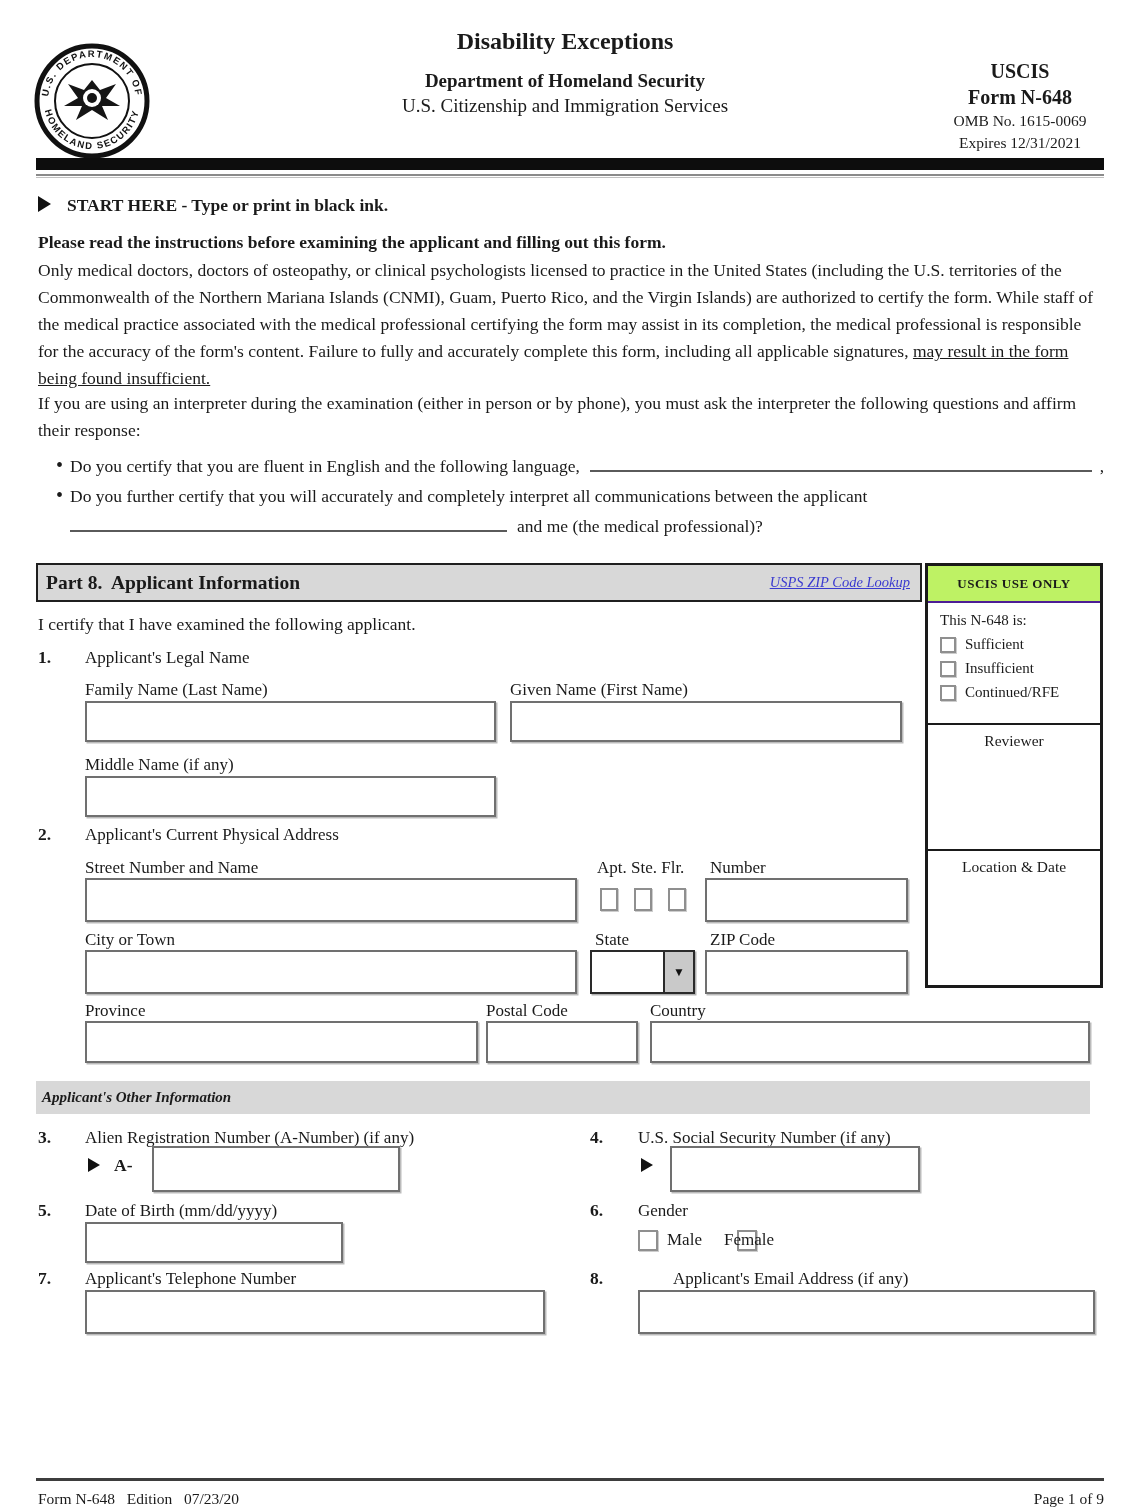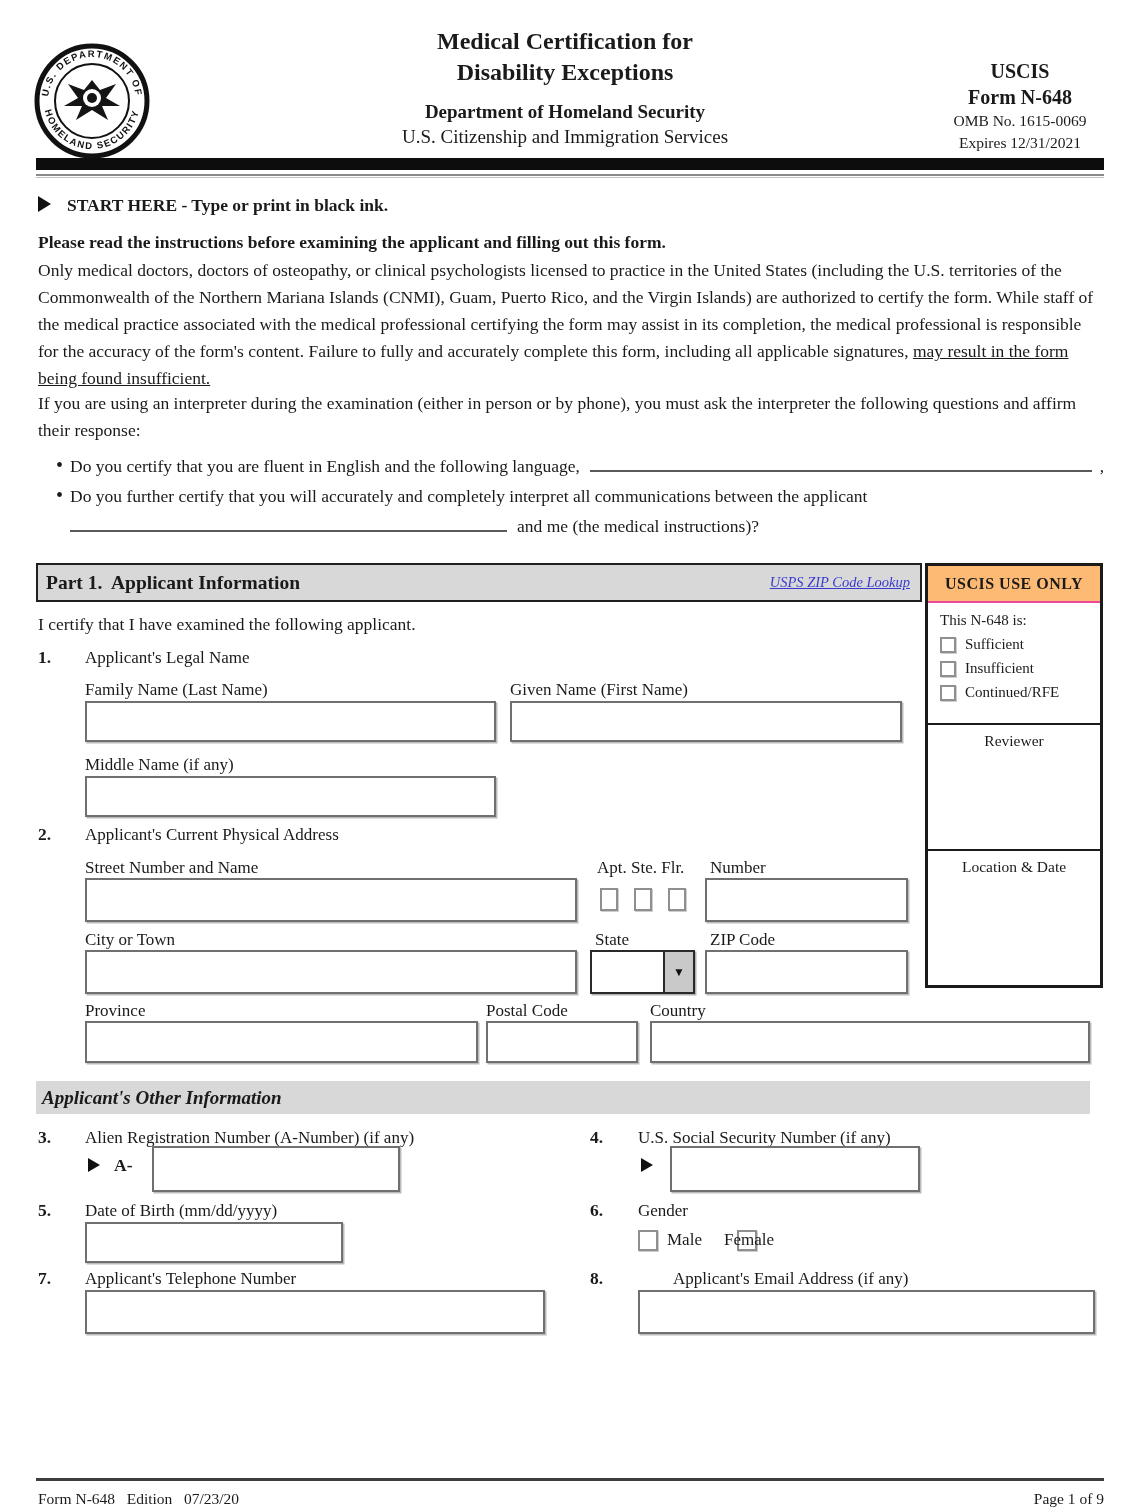--- a/index.html
+++ b/index.html
@@ -42,28 +42,28 @@
   .blank.grow { flex: 1 1 auto; margin: 0 8px 0 10px; }
 
   
   .part-bar {
     background: #d8d8d8; border: 2px solid #1f1f1f;
     display: flex; align-items: center; justify-content: space-between;
     padding: 0 10px 0 8px;
   }
   .part-title { font-size: 19.5px; font-weight: bold; }
   .zip-link { font-size: 14.5px; font-style: italic; text-decoration: underline; cursor: pointer; }
-  .sub-bar { background: #d8d8d8; font-size: 19px; font-weight: bold; font-style: italic; display: flex; align-items: center; padding-left: 6px; }
+  .sub-bar { background: #d8d8d8; font-size: 15px; font-weight: bold; font-style: italic; display: flex; align-items: center; padding-left: 6px; }
 
   
   .uscis-box { border: 3px solid #1a1a1a; background: #fff; }
   .uscis-head {
-    background: #fdba74; border-bottom: 2px solid #ec4899; height: 37px;
+    background: #bef264; border-bottom: 2px solid #4c1d95; height: 37px;
     display: flex; align-items: center; justify-content: center;
-    font-size: 16px; font-weight: bold; letter-spacing: 0.5px;
+    font-size: 13px; font-weight: bold; letter-spacing: 0.5px;
   }
   .uscis-sec { border-bottom: 2px solid #1a1a1a; }
   .uscis-sub { font-size: 15px; margin: 9px 0 7px 12px; }
   .chk-row { display: flex; align-items: center; margin: 0 0 7px 12px; text-align: center; }
   .chk-row .lbl { font-size: 15px; margin-left: 9px; }
   .sec-lbl { font-size: 15.5px; text-align: center; padding-top: 7px; }
 
   
   .lab { font-size: 17px; }
   .num { font-size: 17.5px; font-weight: bold; }
@@ -121,21 +121,20 @@
 
       <g>
         <path d="M58 38 L66 48 L82 42 L72 56 L86 64 L68 64 L74 78 L58 68 L42 78 L48 64 L30 64 L44 56 L34 42 L50 48 Z" fill="#151515"></path>
         <circle cx="58" cy="56" r="9" fill="#fff"></circle>
         <circle cx="58" cy="56" r="5" fill="#151515"></circle>
       </g>
     </svg>
   </div>
 
   <div class="abs ctr" style="left:280px; top:26px; width:570px;">
-    <div class="title-line">Medical Certification for</div>
     <div class="title-line">Disability Exceptions</div>
     <div class="dept1">Department of Homeland Security</div>
     <div class="dept2">U.S. Citizenship and Immigration Services</div>
   </div>
 
   <div class="abs ctr" style="left:905px; top:58px; width:230px;">
     <div class="fid1">USCIS</div>
     <div class="fid1">Form N-648</div>
     <div class="fid2">OMB No. 1615-0069</div>
     <div class="fid2">Expires 12/31/2021</div>
@@ -164,26 +163,26 @@
   </div>
 
   <div class="abs txt" style="left:38px; top:482px; width:1066px;">
     <div class="bullet-row">
       <span class="bullet-dot">•</span>
       <span>Do you further certify that you will accurately and completely interpret all communications between the applicant</span>
     </div>
     <div class="bullet-row" style="margin-top:3px;">
       <span style="width:32px; flex:none;"></span>
       <span class="blank" style="width:437px; flex:none; margin-right:10px;"></span>
-      <span>and me (the medical instructions)?</span>
+      <span>and me (the medical professional)?</span>
     </div>
   </div>
 
   <div class="abs part-bar" style="left:36px; top:563px; width:886px; height:39px;">
-    <span class="part-title pre">Part 1.  Applicant Information</span>
+    <span class="part-title pre">Part 8.  Applicant Information</span>
     <a class="zip-link" style="color:#3a3ad0;">USPS ZIP Code Lookup</a>
   </div>
 
   <div class="abs uscis-box" style="left:925px; top:563px; width:178px; height:425px;">
     <div class="uscis-head">USCIS USE ONLY</div>
     <div class="uscis-sec" style="height:113px;">
       <div class="uscis-sub">This N-648 is:</div>
       <div class="chk-row">
         <span class="checkbox" style="width:16px; height:16px;"></span>
         <span class="lbl">Sufficient</span>

